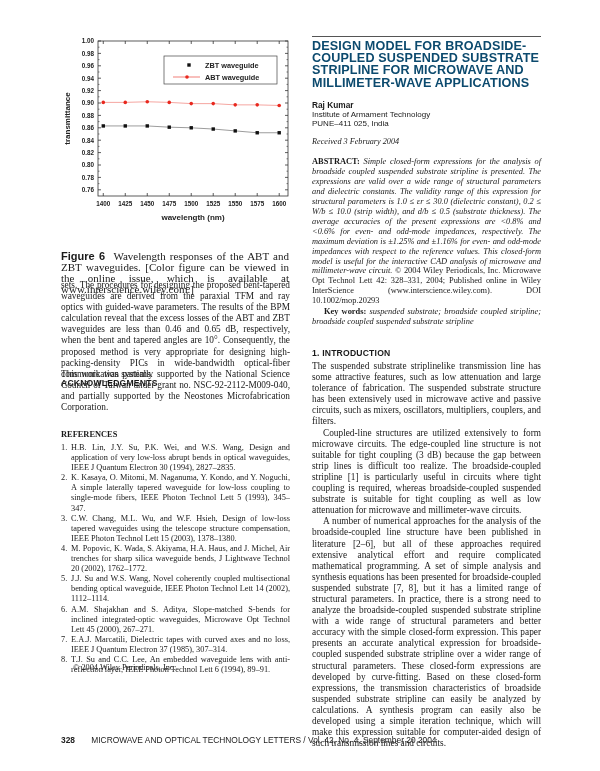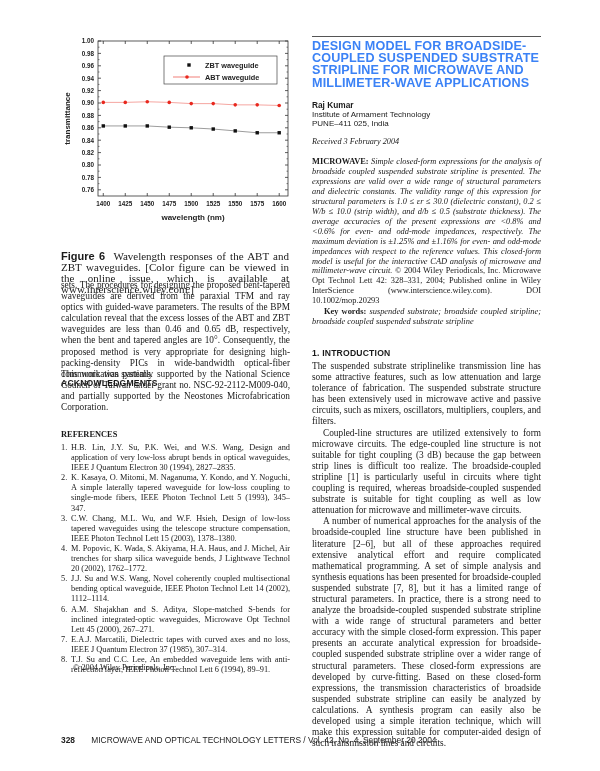--- a/index.html
+++ b/index.html
@@ -21,21 +21,21 @@
   .refhead { font-family:"Liberation Serif", serif; font-weight:bold; font-size:8.4px; }
   ol.refs { margin:0; padding:0; list-style:none; font-size:8.3px; line-height:10.1px; }
   ol.refs li { position:relative; padding-left:10px; text-align:justify; margin-bottom:0px; }
   ol.refs li .num { position:absolute; left:0; top:0; }
 
   .copyright { font-size:8.3px; }
 
   
   .rule { left:312px; top:36px; width:229px; height:1px; background:#555; }
   .title { left:312px; top:40px; width:240px; font-family:"Liberation Sans", sans-serif; font-weight:bold;
-           font-size:12.6px; line-height:12.2px; letter-spacing:0.15px; color:#3b82f6; }
+           font-size:12.6px; line-height:12.2px; letter-spacing:0.15px; color:#0c4a6e; }
   .author { left:312px; top:100px; font-family:"Liberation Sans", sans-serif; font-weight:bold; font-size:8.3px; }
   .affil { left:312px; top:110px; font-family:"Liberation Sans", sans-serif; font-size:8px; line-height:9.3px; color:#222; }
   .received { left:312px; top:137px; font-style:italic; font-size:8.2px; }
   .abstract { left:312px; top:157px; width:229px; font-size:8.4px; line-height:9.95px; text-align:justify; }
   .abstract .lbl { font-weight:bold; }
   .abstract .it { font-style:italic; }
   .keywords { left:312px; top:307px; width:229px; font-size:8.4px; line-height:10px; text-align:justify; }
   .keywords .lbl { font-weight:bold;padding-left:12px; }
   .keywords .it { font-style:italic; }
   .intro-head { left:312px; top:348px; }
@@ -200,21 +200,21 @@
 <div class="abs rule"></div>
 <div class="abs title">DESIGN MODEL FOR BROADSIDE-COUPLED SUSPENDED SUBSTRATE STRIPLINE FOR MICROWAVE AND MILLIMETER-WAVE APPLICATIONS</div>
 <div class="abs author">Raj Kumar</div>
 <div class="abs affil">
   <div>Institute of Armament Technology</div>
   <div>PUNE–411 025, India</div>
 </div>
 <div class="abs received">Received 3 February 2004</div>
 
 <div class="abs abstract">
-  <span class="lbl">MICROWAVE:</span>
+  <span class="lbl">ABSTRACT:</span>
   <span class="it">Simple closed-form expressions for the analysis of broadside coupled suspended substrate stripline is presented. The expressions are valid over a wide range of structural parameters and dielectric constants. The validity range of this expression for structural parameters is 1.0 ≤ εr ≤ 30.0 (dielectric constant), 0.2 ≤ W/b ≤ 10.0 (strip width), and d/b ≤ 0.5 (substrate thickness). The average accuracies of the present expressions are &lt;0.8% and &lt;0.6% for even- and odd-mode impedances, respectively. The maximum deviation is ±1.25% and ±1.16% for even- and odd-mode impedances with respect to the reference values. This closed-form model is useful for the interactive CAD analysis of microwave and millimeter-wave circuit.</span>
   <span>© 2004 Wiley Periodicals, Inc. Microwave Opt Technol Lett 42: 328–331, 2004; Published online in Wiley InterScience (www.interscience.wiley.com). DOI 10.1002/mop.20293</span>
 </div>
 
 <div class="abs keywords">
   <span class="lbl">Key words:</span>
   <span class="it">suspended substrate; broadside coupled stripline; broadside coupled suspended substrate stripline</span>
 </div>
 
 <div class="abs heading intro-head">1. INTRODUCTION</div>

